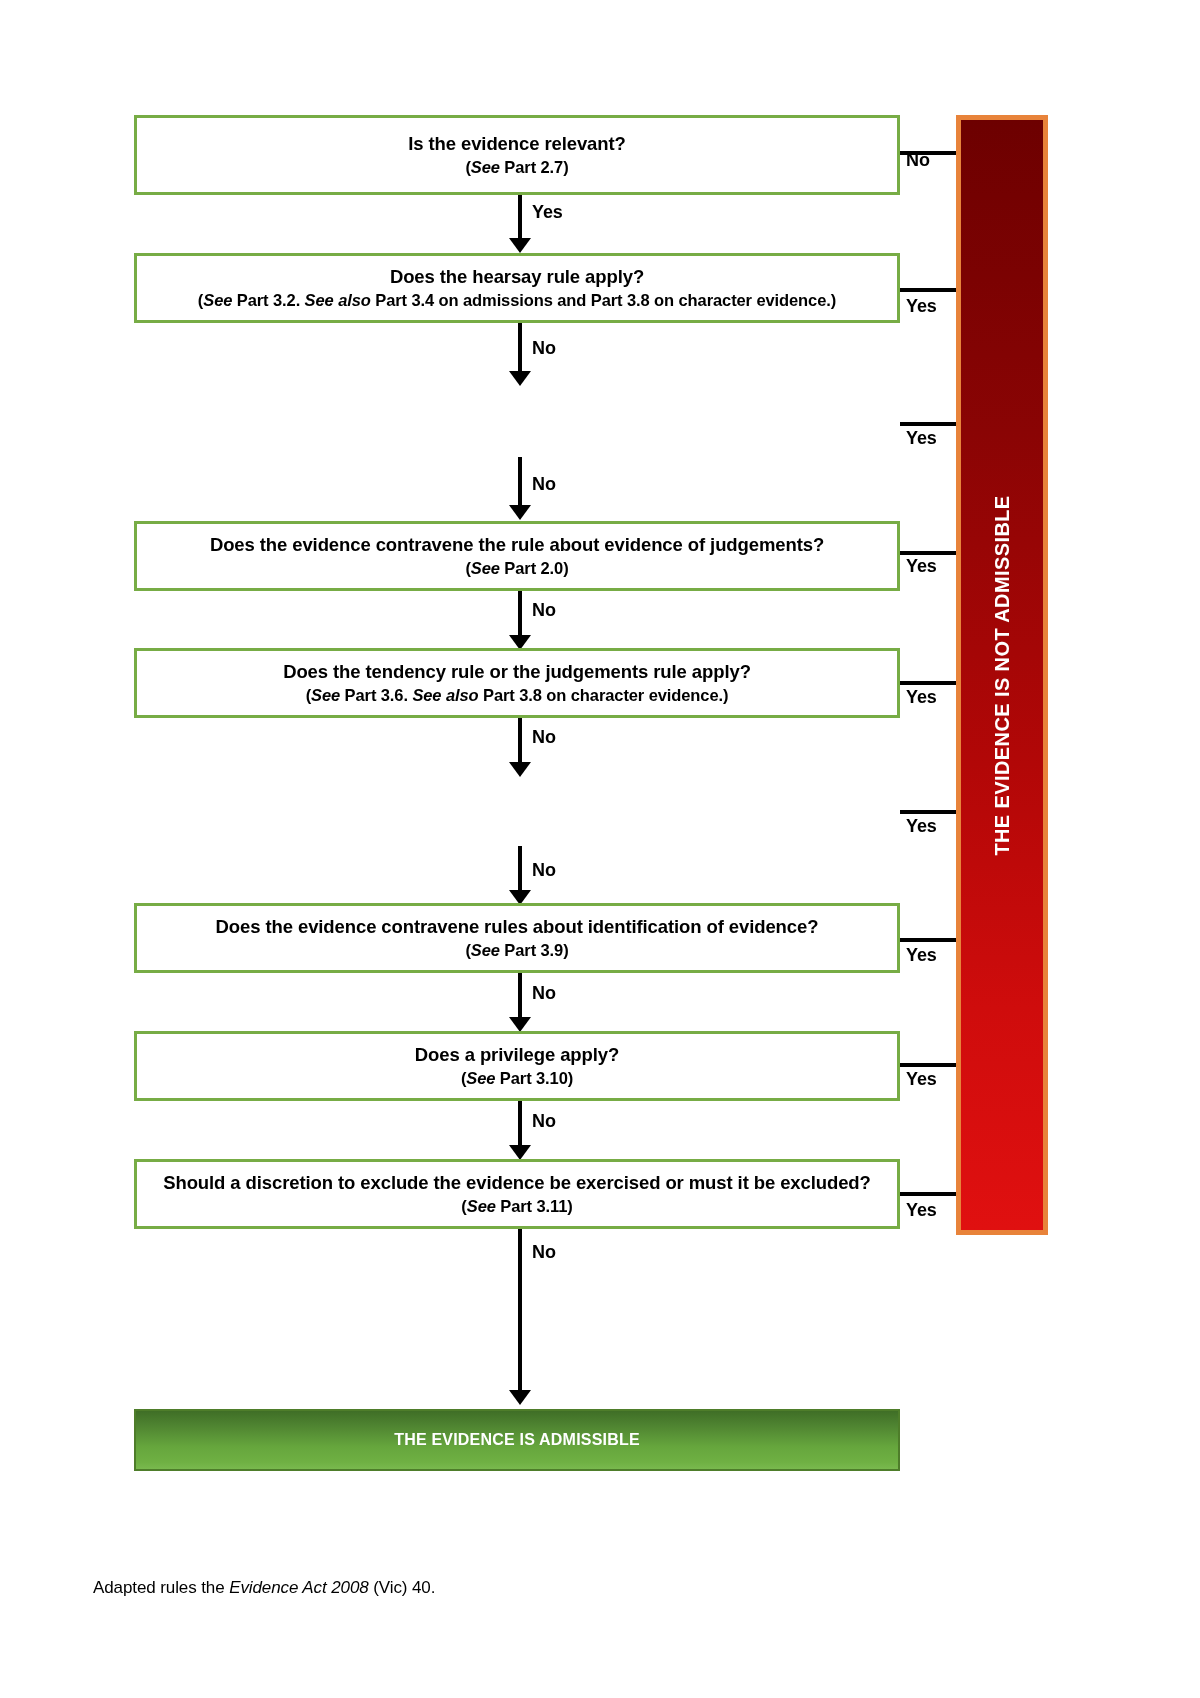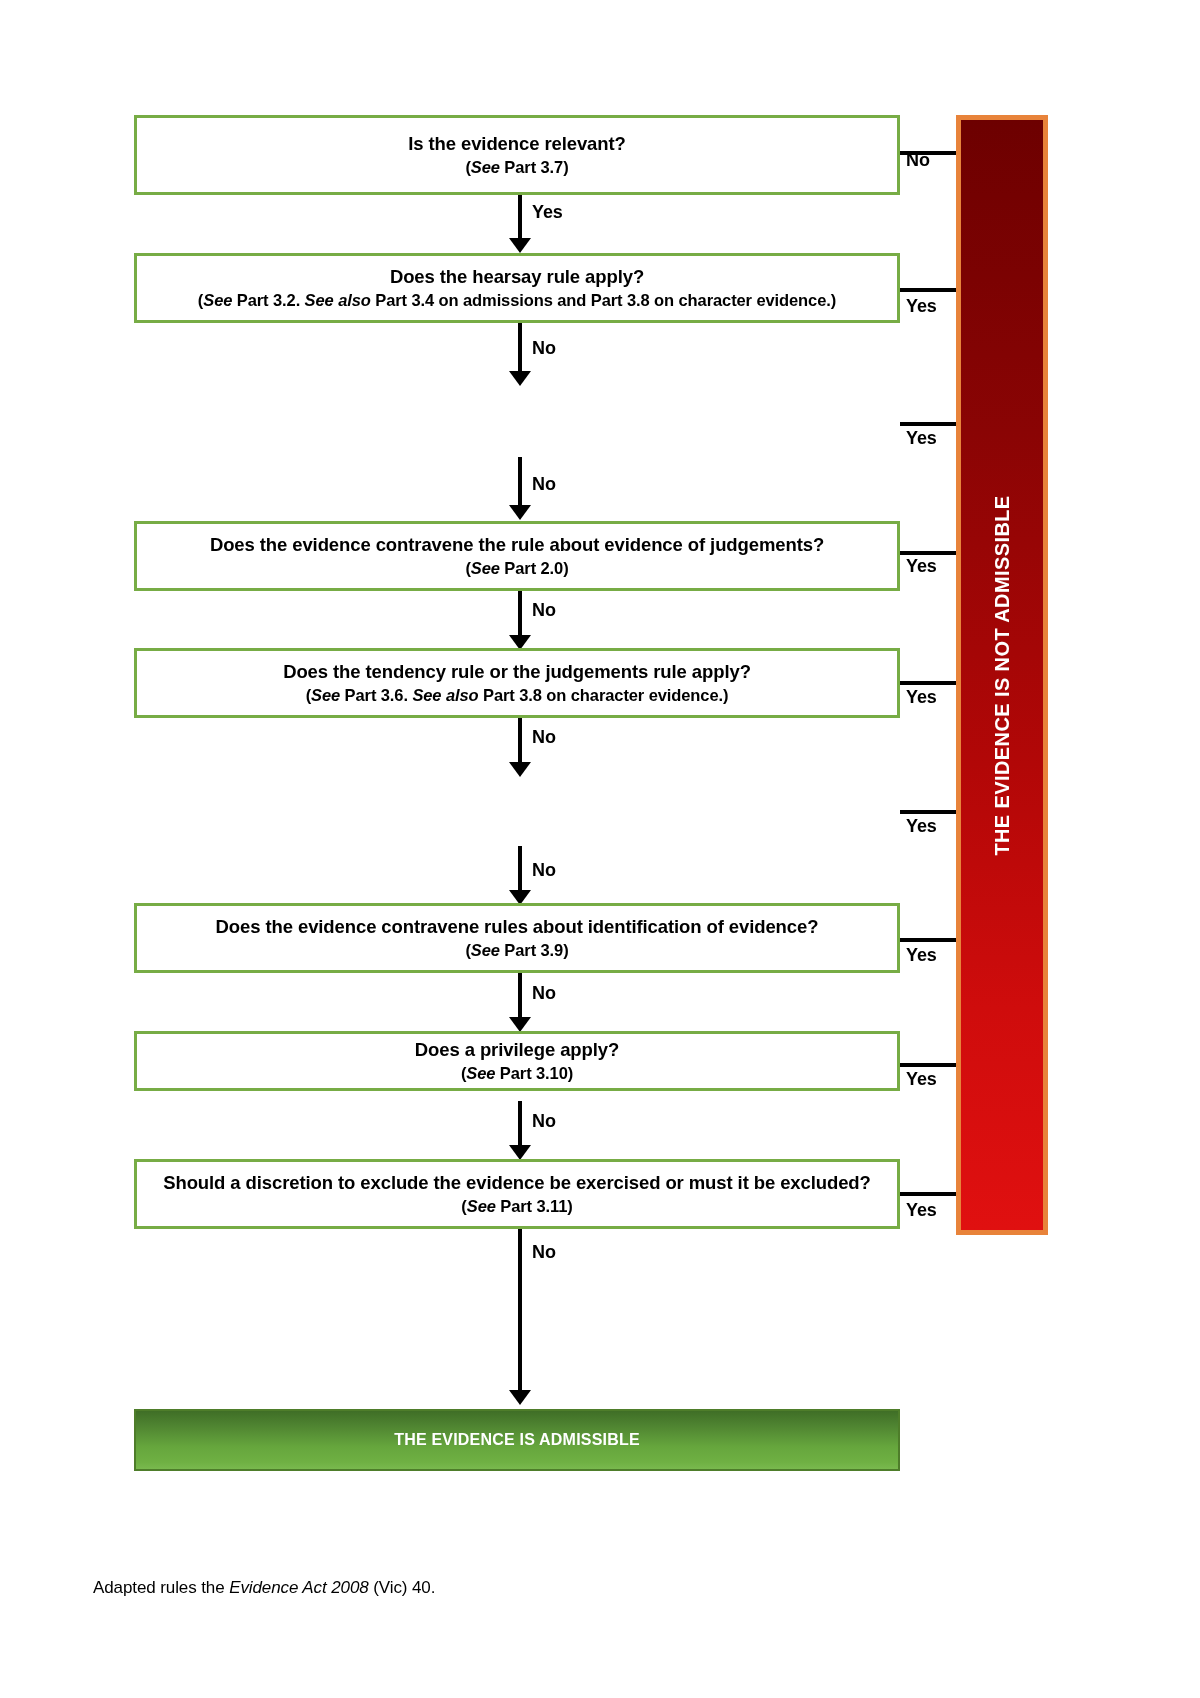--- a/index.html
+++ b/index.html
@@ -162,21 +162,21 @@
   }
   #footer-note i { font-style: italic; }
 </style>
 </head>
 <body>
 
 <div id="flow-root">
 
   <div class="decision-box" style="top:115px;height:80px;">
     <div class="q-title">Is the evidence relevant?</div>
-    <div class="q-ref"><span>(</span><i>See</i><span> Part 3.7)</span><i></i><span></span></div>
+    <div class="q-ref"><span>(</span><i>See</i><span> Part 2.7)</span><i></i><span></span></div>
   </div>
   <div class="v-conn" style="top:195px;height:47px;"></div>
   <div class="v-arrow" style="top:238px;"></div>
   <div class="v-label" style="top:202px;">Yes</div>
   <div class="h-conn" style="top:151px;"></div>
   <div class="h-arrow" style="top:146px;"></div>
   <div class="h-label" style="left:906px;top:150px;">No</div>
 
   <div class="decision-box" style="top:253px;height:70px;">
     <div class="q-title">Does the hearsay rule apply?</div>
@@ -229,21 +229,21 @@
     <div class="q-title">Does the evidence contravene rules about identification of evidence?</div>
     <div class="q-ref"><span>(</span><i>See</i><span> Part 3.9)</span><i></i><span></span></div>
   </div>
   <div class="v-conn" style="top:973px;height:48px;"></div>
   <div class="v-arrow" style="top:1017px;"></div>
   <div class="v-label" style="top:983px;">No</div>
   <div class="h-conn" style="top:938px;"></div>
   <div class="h-arrow" style="top:933px;"></div>
   <div class="h-label" style="left:906px;top:945px;">Yes</div>
 
-  <div class="decision-box" style="top:1031px;height:60px;">
+  <div class="decision-box" style="top:1031px;height:70px;">
     <div class="q-title">Does a privilege apply?</div>
     <div class="q-ref"><span>(</span><i>See</i><span> Part 3.10)</span><i></i><span></span></div>
   </div>
   <div class="v-conn" style="top:1101px;height:48px;"></div>
   <div class="v-arrow" style="top:1145px;"></div>
   <div class="v-label" style="top:1111px;">No</div>
   <div class="h-conn" style="top:1063px;"></div>
   <div class="h-arrow" style="top:1058px;"></div>
   <div class="h-label" style="left:906px;top:1069px;">Yes</div>
 

